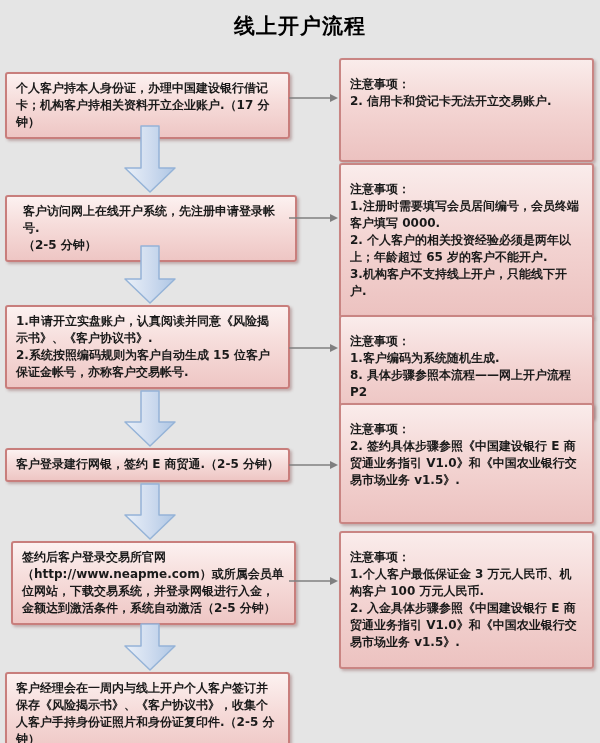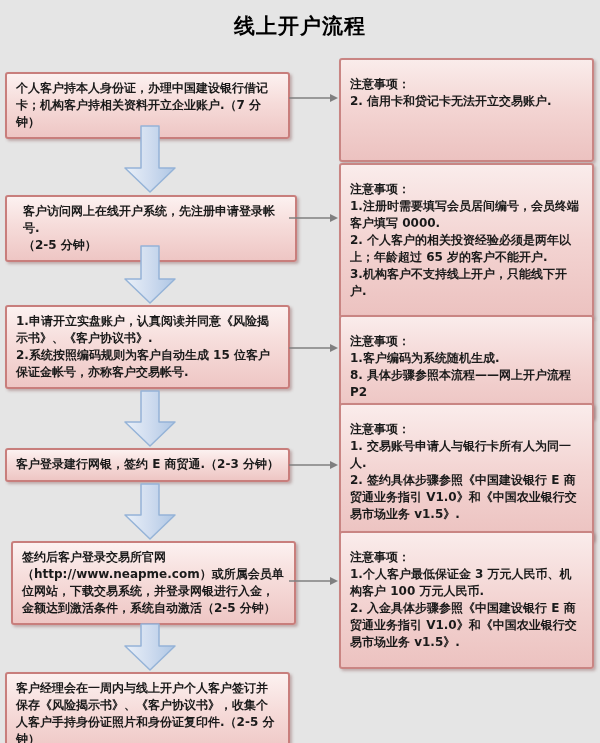--- a/index.html
+++ b/index.html
@@ -66,26 +66,26 @@
       <linearGradient id="blueGrad" x1="0" y1="0" x2="1" y2="0">
         <stop offset="0" stop-color="#eaf0f8"></stop>
         <stop offset="0.5" stop-color="#cfdcef"></stop>
         <stop offset="1" stop-color="#aec6e4"></stop>
       </linearGradient>
     </defs>
   </svg>
 
   <div class="page-title">线上开户流程</div>
 
-  <div class="step-box" id="b1">个人客户持本人身份证，办理中国建设银行借记卡；机构客户持相关资料开立企业账户.（7 分钟）</div>
+  <div class="step-box" id="b1">个人客户持本人身份证，办理中国建设银行借记卡；机构客户持相关资料开立企业账户.（17 分钟）</div>
   <div class="step-box" id="b2">客户访问网上在线开户系统，先注册申请登录帐号.
 （2-5 分钟）</div>
   <div class="step-box" id="b3">1.申请开立实盘账户，认真阅读并同意《风险揭示书》、《客户协议书》.
 2.系统按照编码规则为客户自动生成 15 位客户保证金帐号，亦称客户交易帐号.</div>
-  <div class="step-box" id="b4">客户登录建行网银，签约 E 商贸通.（2-3 分钟）</div>
+  <div class="step-box" id="b4">客户登录建行网银，签约 E 商贸通.（2-5 分钟）</div>
   <div class="step-box" id="b5">签约后客户登录交易所官网
 （http://www.neapme.com）或所属会员单位网站，下载交易系统，并登录网银进行入金，金额达到激活条件，系统自动激活（2-5 分钟）</div>
   <div class="step-box" id="b6">客户经理会在一周内与线上开户个人客户签订并保存《风险揭示书》、《客户协议书》，收集个人客户手持身份证照片和身份证复印件.（2-5 分钟）</div>
 
   <svg class="down-arrow" id="a1" viewBox="0 0 52 68">
     <polygon points="17,1 35,1 35,43 51,43 26,67 1,43 17,43" fill="url(#blueGrad)" stroke="#95b3d7" stroke-width="1.5" stroke-linejoin="round"></polygon>
   </svg>
   <svg class="down-arrow" id="a2" viewBox="0 0 52 59">
     <polygon points="17,1 35,1 35,34 51,34 26,58 1,34 17,34" fill="url(#blueGrad)" stroke="#95b3d7" stroke-width="1.5" stroke-linejoin="round"></polygon>
   </svg>
@@ -130,21 +130,20 @@
     <div class="note-item">2. 个人客户的相关投资经验必须是两年以上；年龄超过 65 岁的客户不能开户.</div>
     <div class="note-item">3.机构客户不支持线上开户，只能线下开户.</div>
   </div>
   <div class="note-box" id="n3">
     <div class="note-title">注意事项：</div>
     <div class="note-item">1.客户编码为系统随机生成.</div>
     <div class="note-item">8. 具体步骤参照本流程——网上开户流程 P2</div>
   </div>
   <div class="note-box" id="n4">
     <div class="note-title">注意事项：</div>
-    <div class="note-item">1. 交易账号申请人与银行卡所有人为同一人.</div>
     <div class="note-item">2. 签约具体步骤参照《中国建设银行 E 商贸通业务指引 V1.0》和《中国农业银行交易市场业务 v1.5》.</div>
   </div>
   <div class="note-box" id="n5">
     <div class="note-title">注意事项：</div>
     <div class="note-item">1.个人客户最低保证金 3 万元人民币、机构客户 100 万元人民币.</div>
     <div class="note-item">2. 入金具体步骤参照《中国建设银行 E 商贸通业务指引 V1.0》和《中国农业银行交易市场业务 v1.5》.</div>
   </div>
 
 </div>
 

